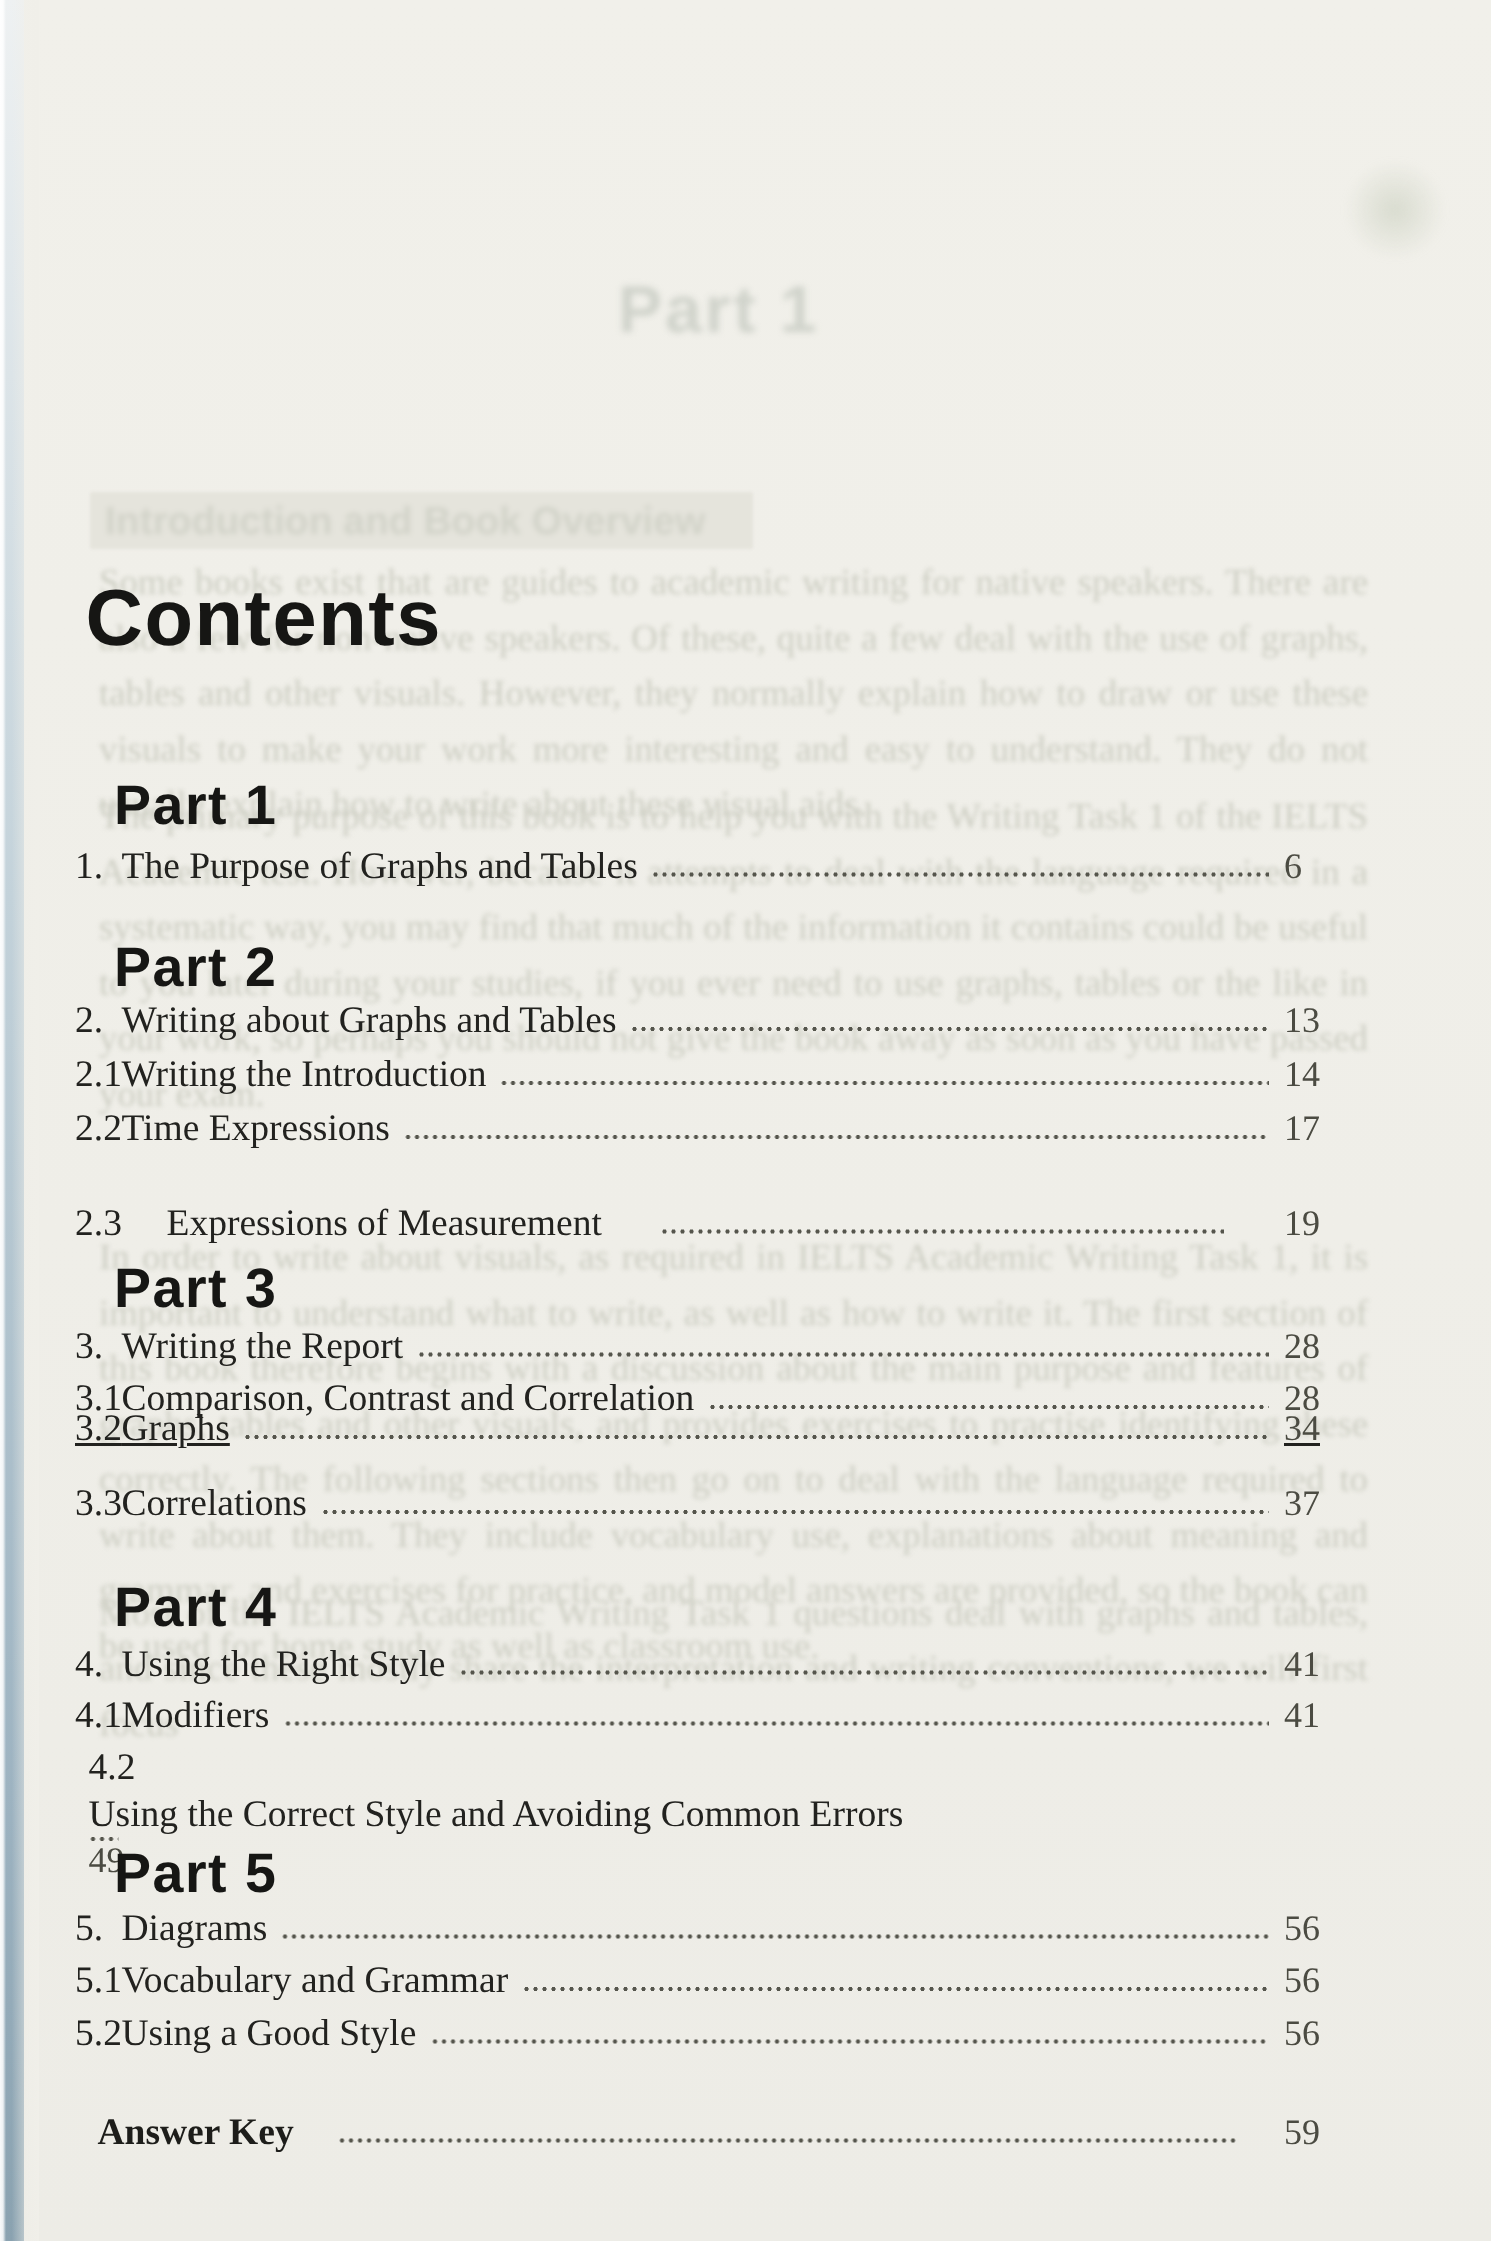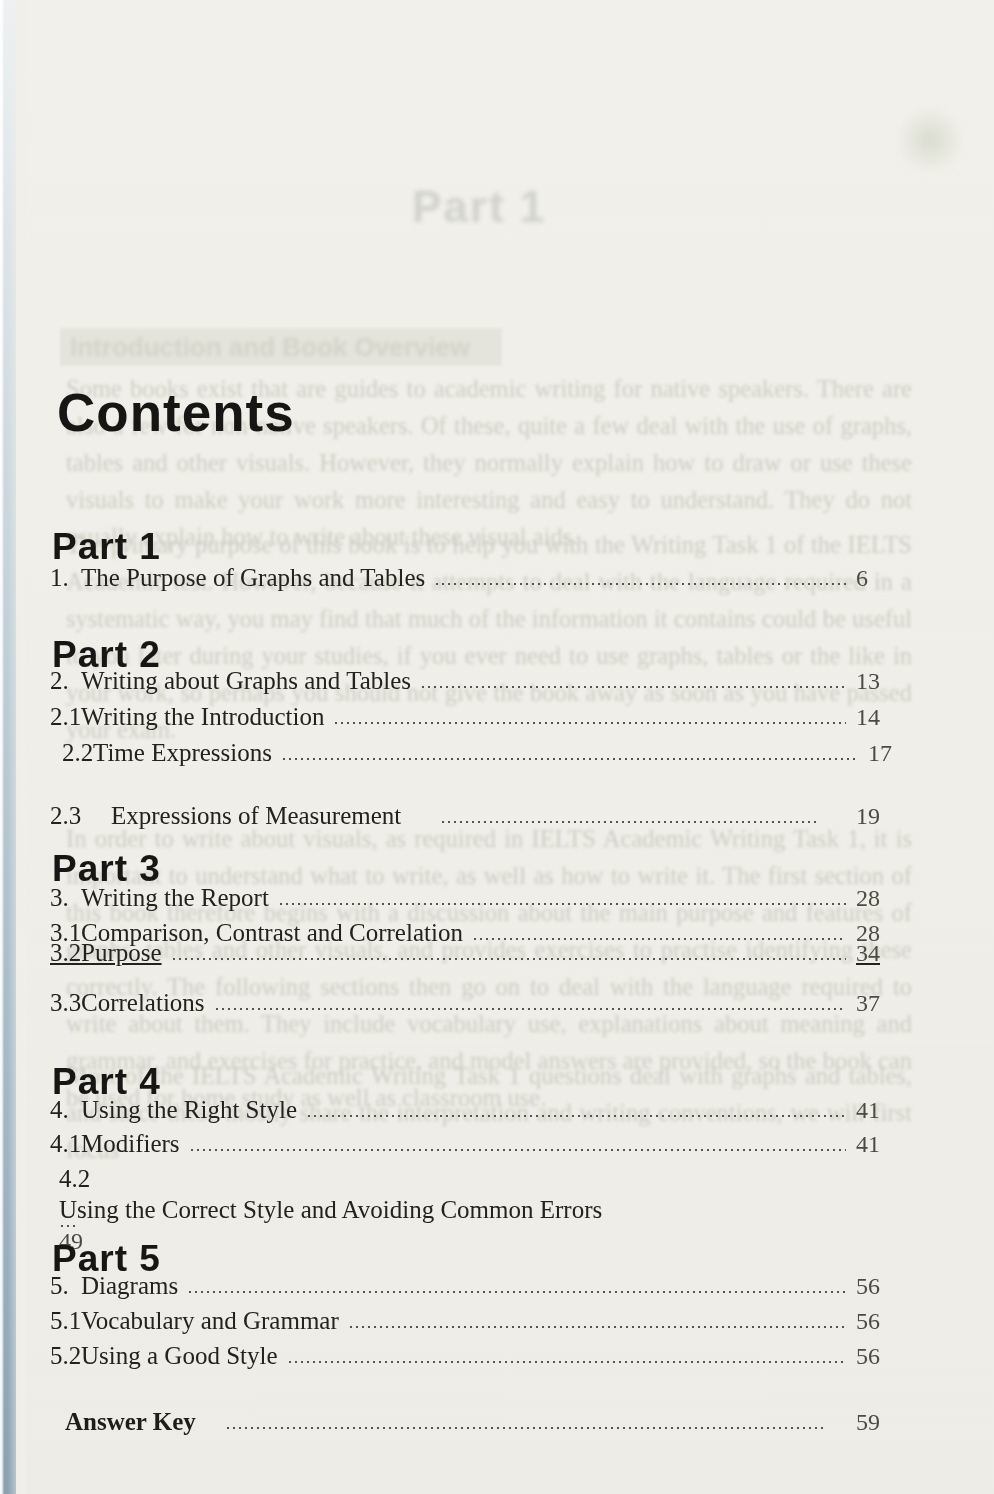--- a/index.html
+++ b/index.html
@@ -51,23 +51,23 @@
     color:#cdcec3;filter:blur(1.4px);
   }
   
   .content{position:absolute;inset:0;z-index:2;}
   .doc-title{
     position:absolute;left:57px;top:382px;
     font-family:"Liberation Sans",sans-serif;font-weight:bold;font-size:53px;letter-spacing:1px;
     color:#161614;
   }
   .part-heading{
-    position:absolute;left:52px;
+    position:absolute;left:76px;
     font-family:"Liberation Sans",sans-serif;font-weight:bold;font-size:37px;letter-spacing:1px;
-    color:#161614;white-space:nowrap;margin-top:10px;
+    color:#161614;white-space:nowrap;
   }
   .toc-row{
     position:absolute;left:50px;width:840px;
     display:flex;align-items:baseline;
     font-size:25px;color:#22221f;white-space:nowrap;
   }
   .toc-row .num{display:inline-block;width:31px;flex:0 0 31px;}
   .toc-row .t{flex:0 0 auto;}
   .toc-row .leader{
     flex:1 1 auto;height:4px;margin:0 10px 0 9px;min-width:20px;
@@ -114,21 +114,21 @@
         <span class="t">Writing about Graphs and Tables</span>
         <span class="leader"></span>
         <span class="pg">13</span>
     </div>
     <div class="toc-row" style="top:703px;">
       <span class="num">2.1</span>
         <span class="t">Writing the Introduction</span>
         <span class="leader"></span>
         <span class="pg">14</span>
     </div>
-    <div class="toc-row" style="top:739px;margin-left:12px;">
+    <div class="toc-row" style="top:739px;">
       <span class="num">2.2</span>
         <span class="t">Time Expressions</span>
         <span class="leader"></span>
         <span class="pg">17</span>
     </div>
     <div class="toc-row" style="top:802px;gap:30px;">
       <span class="num">2.3</span>
         <span class="t">Expressions of Measurement</span>
         <span class="leader"></span>
         <span class="pg">19</span>
@@ -142,21 +142,21 @@
         <span class="pg">28</span>
     </div>
     <div class="toc-row" style="top:919px;">
       <span class="num">3.1</span>
         <span class="t">Comparison, Contrast and Correlation</span>
         <span class="leader"></span>
         <span class="pg">28</span>
     </div>
     <div class="toc-row" style="top:939px;text-decoration:underline;">
       <span class="num">3.2</span>
-        <span class="t">Purpose</span>
+        <span class="t">Graphs</span>
         <span class="leader"></span>
         <span class="pg">34</span>
     </div>
     <div class="toc-row" style="top:989px;">
       <span class="num">3.3</span>
         <span class="t">Correlations</span>
         <span class="leader"></span>
         <span class="pg">37</span>
     </div>
 

